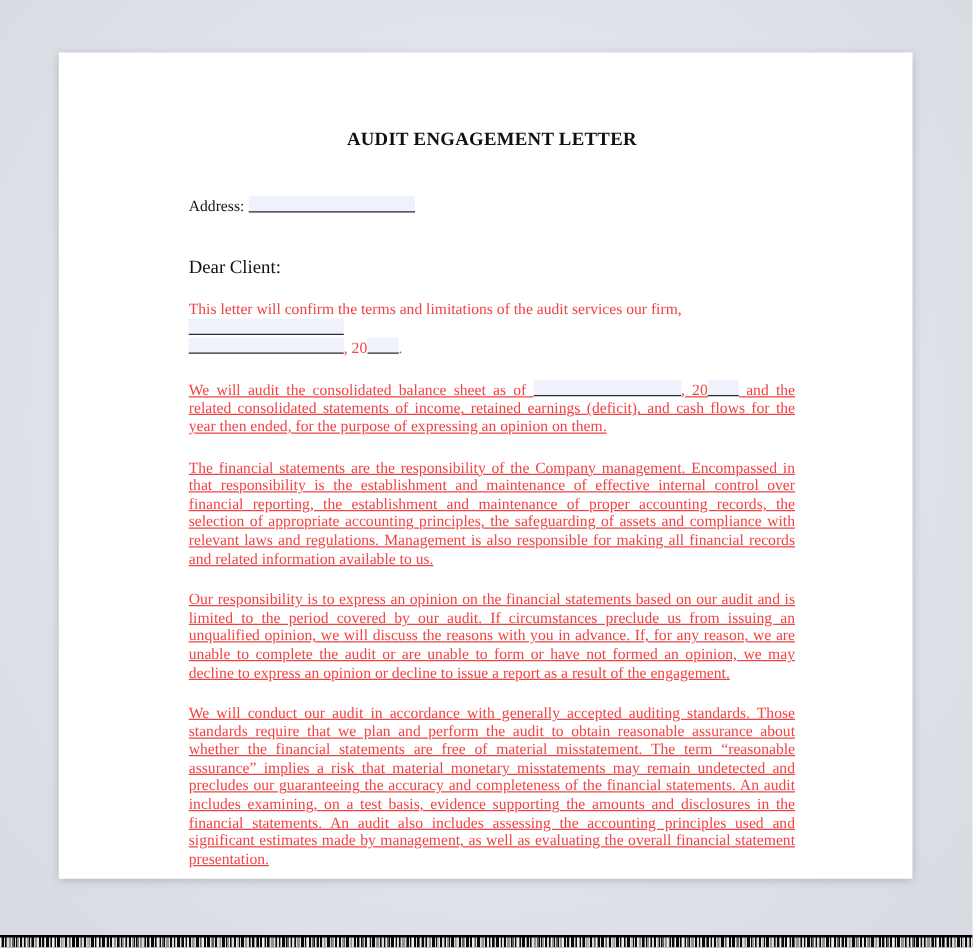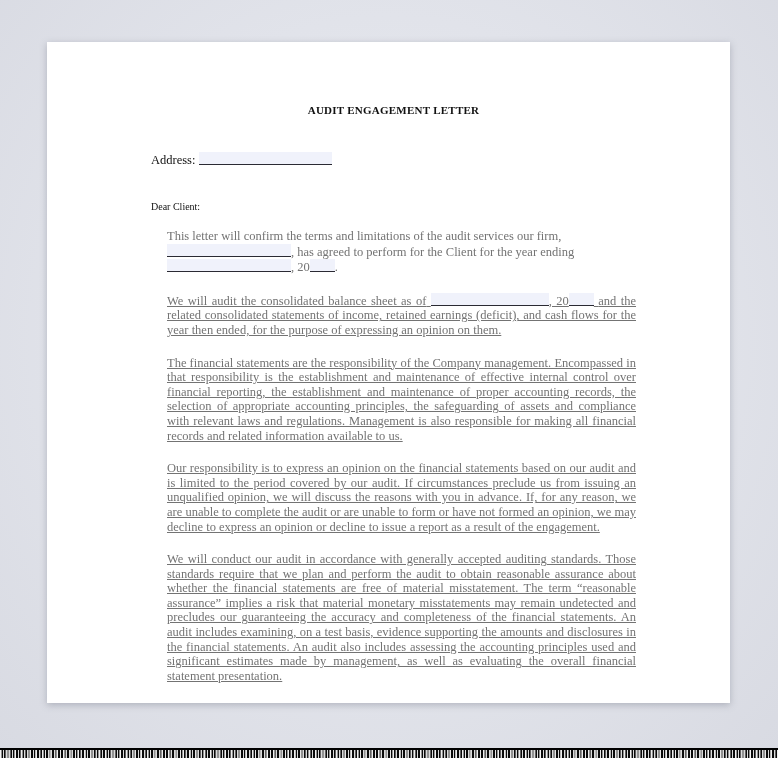--- a/index.html
+++ b/index.html
@@ -36,45 +36,45 @@
   #content {
     position: absolute;
     left: 104px;
     top: 62px;
     width: 485px;
   }
 
   #doc-title {
     text-align: center;
     font-weight: bold;
-    font-size: 11px;
+    font-size: 15px;
     letter-spacing: 0.25px;
     color: #111;
     margin: 0 0 36px 0;
   }
 
   .form-row {
     font-size: 12.5px;
     color: #111;
     line-height: 15px;
     white-space: nowrap;
   }
 
   .salutation {
-    font-size: 10px;
+    font-size: 15px;
     color: #111;
     margin-top: 33px;
   }
 
   p.para {
     font-size: 12.5px;
-    color: #737373;
+    color: #ef4444;
     line-height: 14.6px;
     text-align: justify;
-    margin: 14px 0 0 16px;
+    margin: 14px 0 0 0;
   }
   p.para.first { margin-top: 17px; }
   p.para.gap   { margin-top: 18px; text-decoration: underline; }
 
   
   .fld {
     display: inline-block;
     background: #f0f2fb;
     border-bottom: 1px solid #2a2a33;
     vertical-align: baseline;
@@ -139,21 +139,21 @@
     <div class="form-row">
       <span>Address:</span>
       <span class="fld w-addr"></span>
     </div>
 
 
     <div class="salutation">Dear Client:</div>
 
     <p class="para first">
       <span>This letter will confirm the terms and limitations of the audit services our firm,</span><br>
-      <span class="fld-line"></span><span>, has agreed to perform for the Client for the year ending</span><br>
+      <span class="fld-line"></span><br>
       <span class="fld-line"></span><span>, 20</span><span class="fld w-yr"></span><span>.</span>
     </p>
 
     <p class="para gap">
       <span>We will audit the consolidated balance sheet as of</span>
       <span class="fld w-bsdate"></span><span>, 20</span><span class="fld w-yr"></span>
       <span>and the related consolidated statements of income, retained earnings (deficit), and cash flows for the year then ended, for the purpose of expressing an opinion on them.</span>
     </p>
 
     <p class="para gap">The financial statements are the responsibility of the Company management. Encompassed in that responsibility is the establishment and maintenance of effective internal control over financial reporting, the establishment and maintenance of proper accounting records, the selection of appropriate accounting principles, the safeguarding of assets and compliance with relevant laws and regulations. Management is also responsible for making all financial records and related information available to us.</p>

